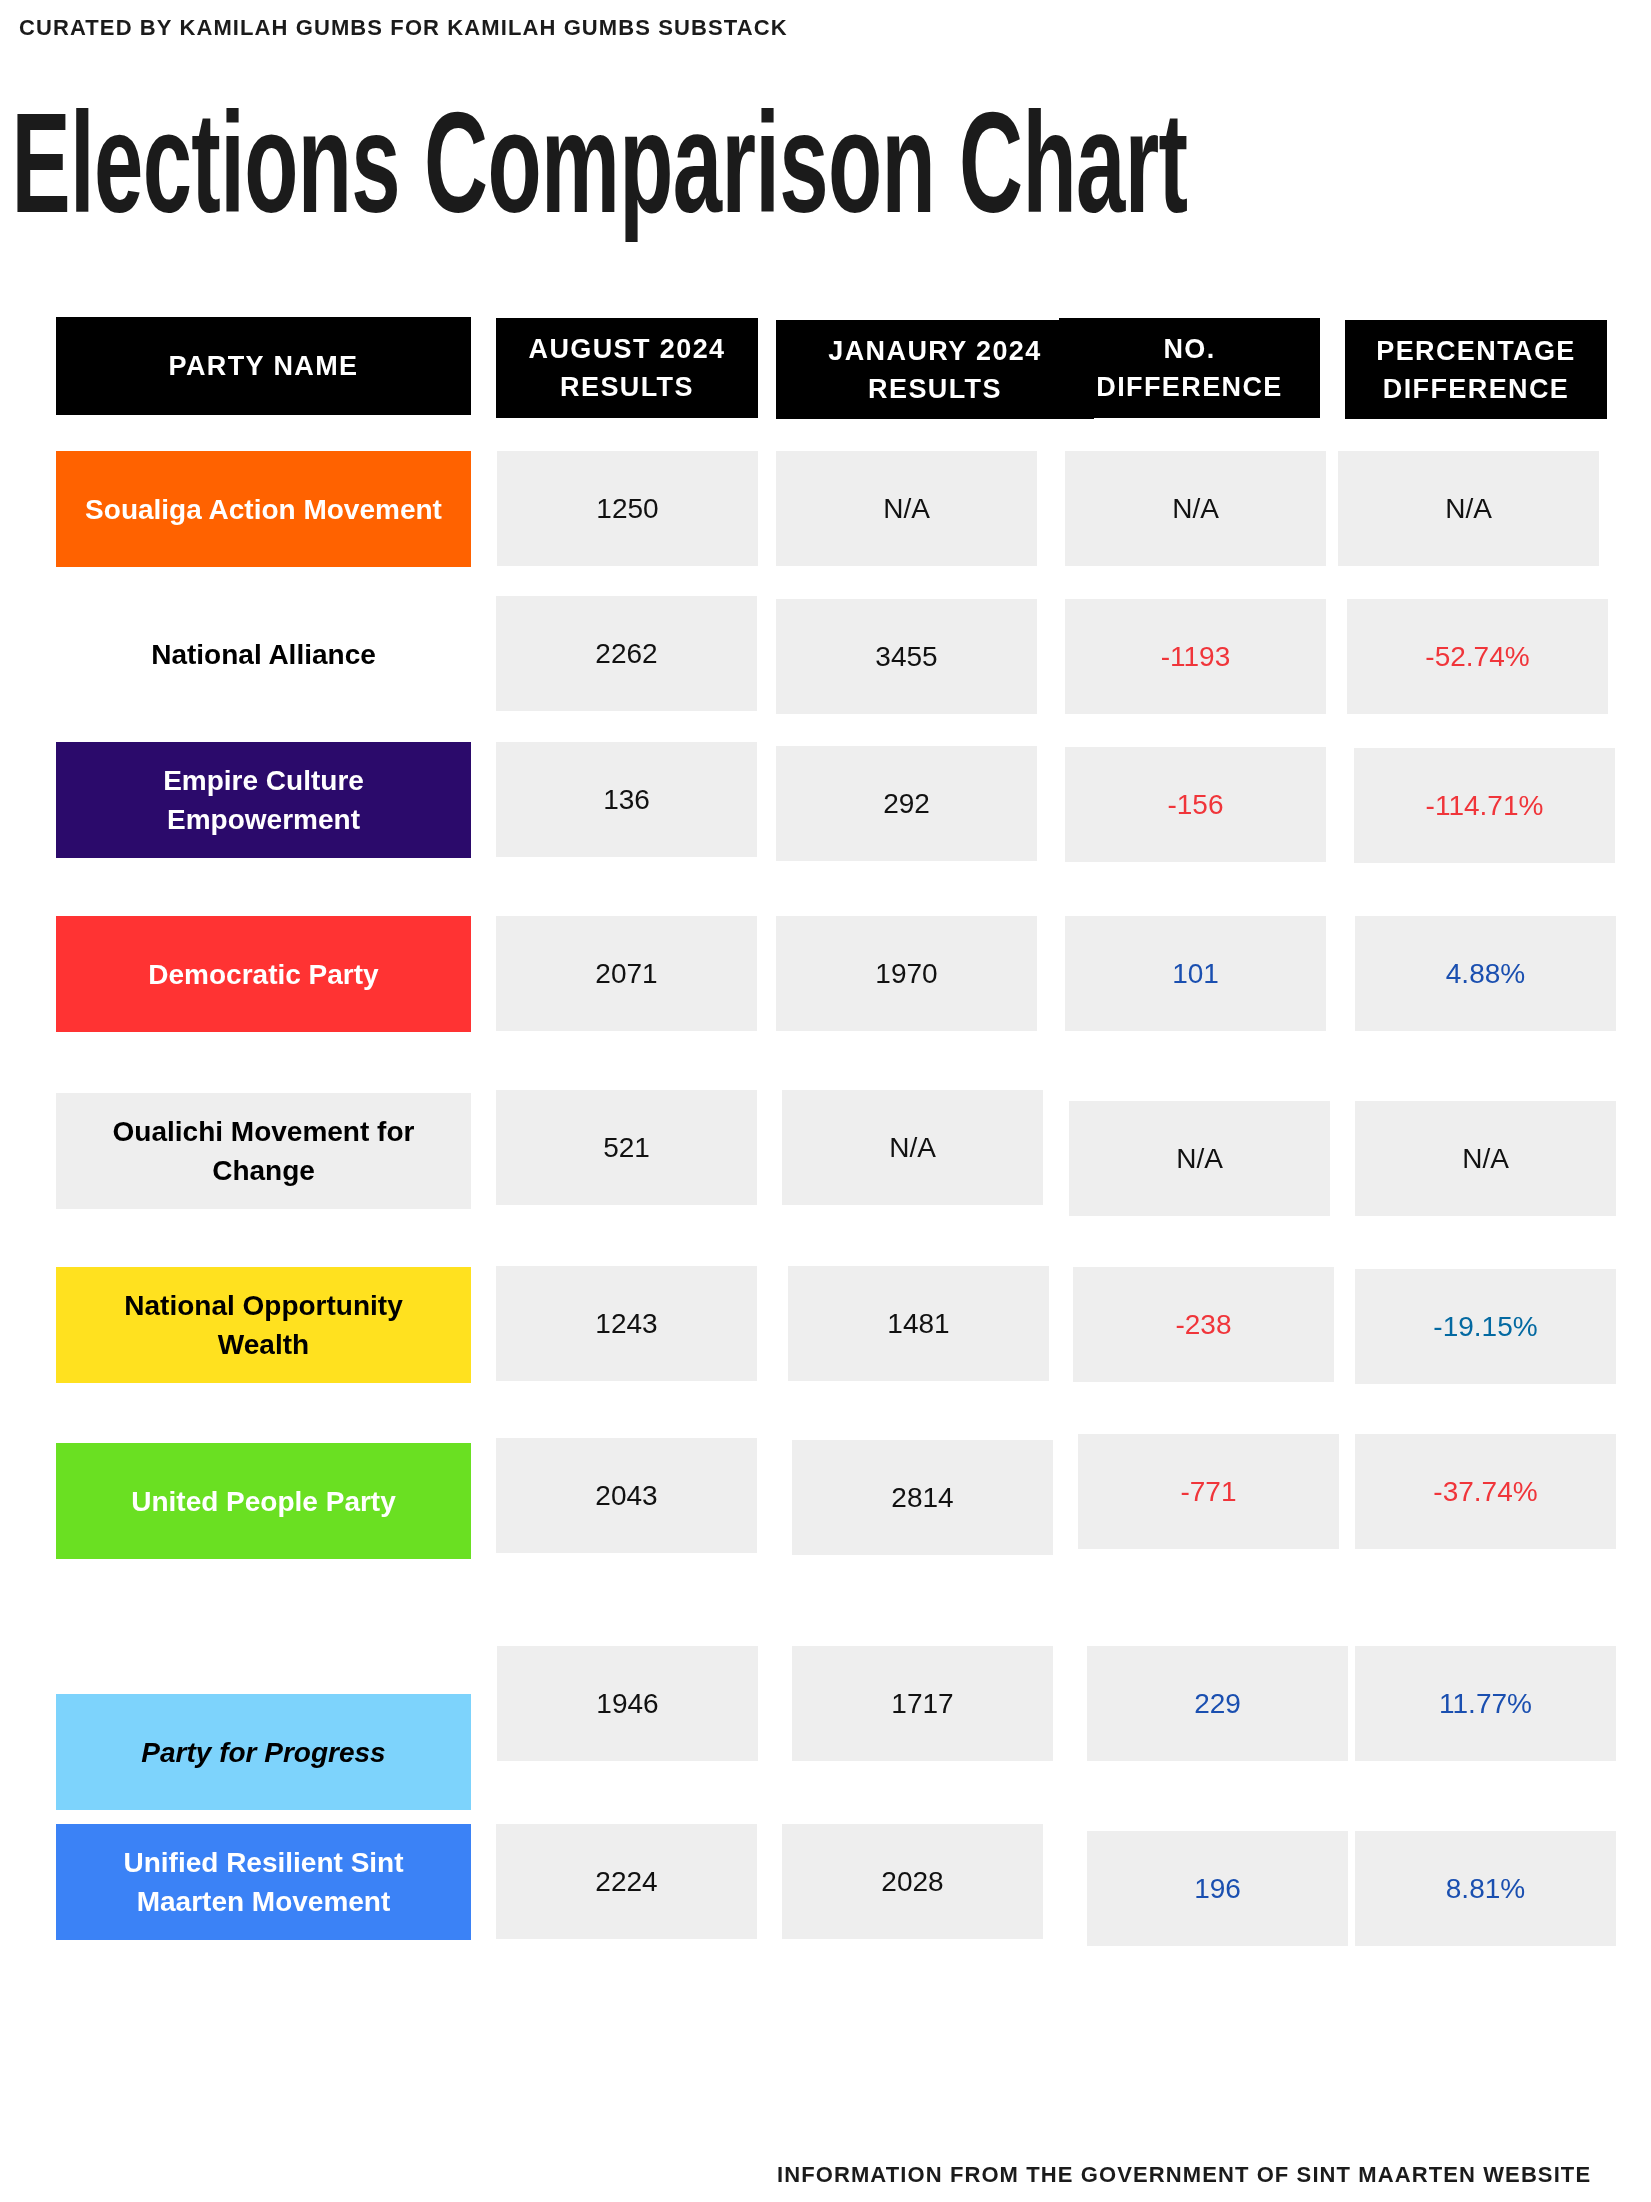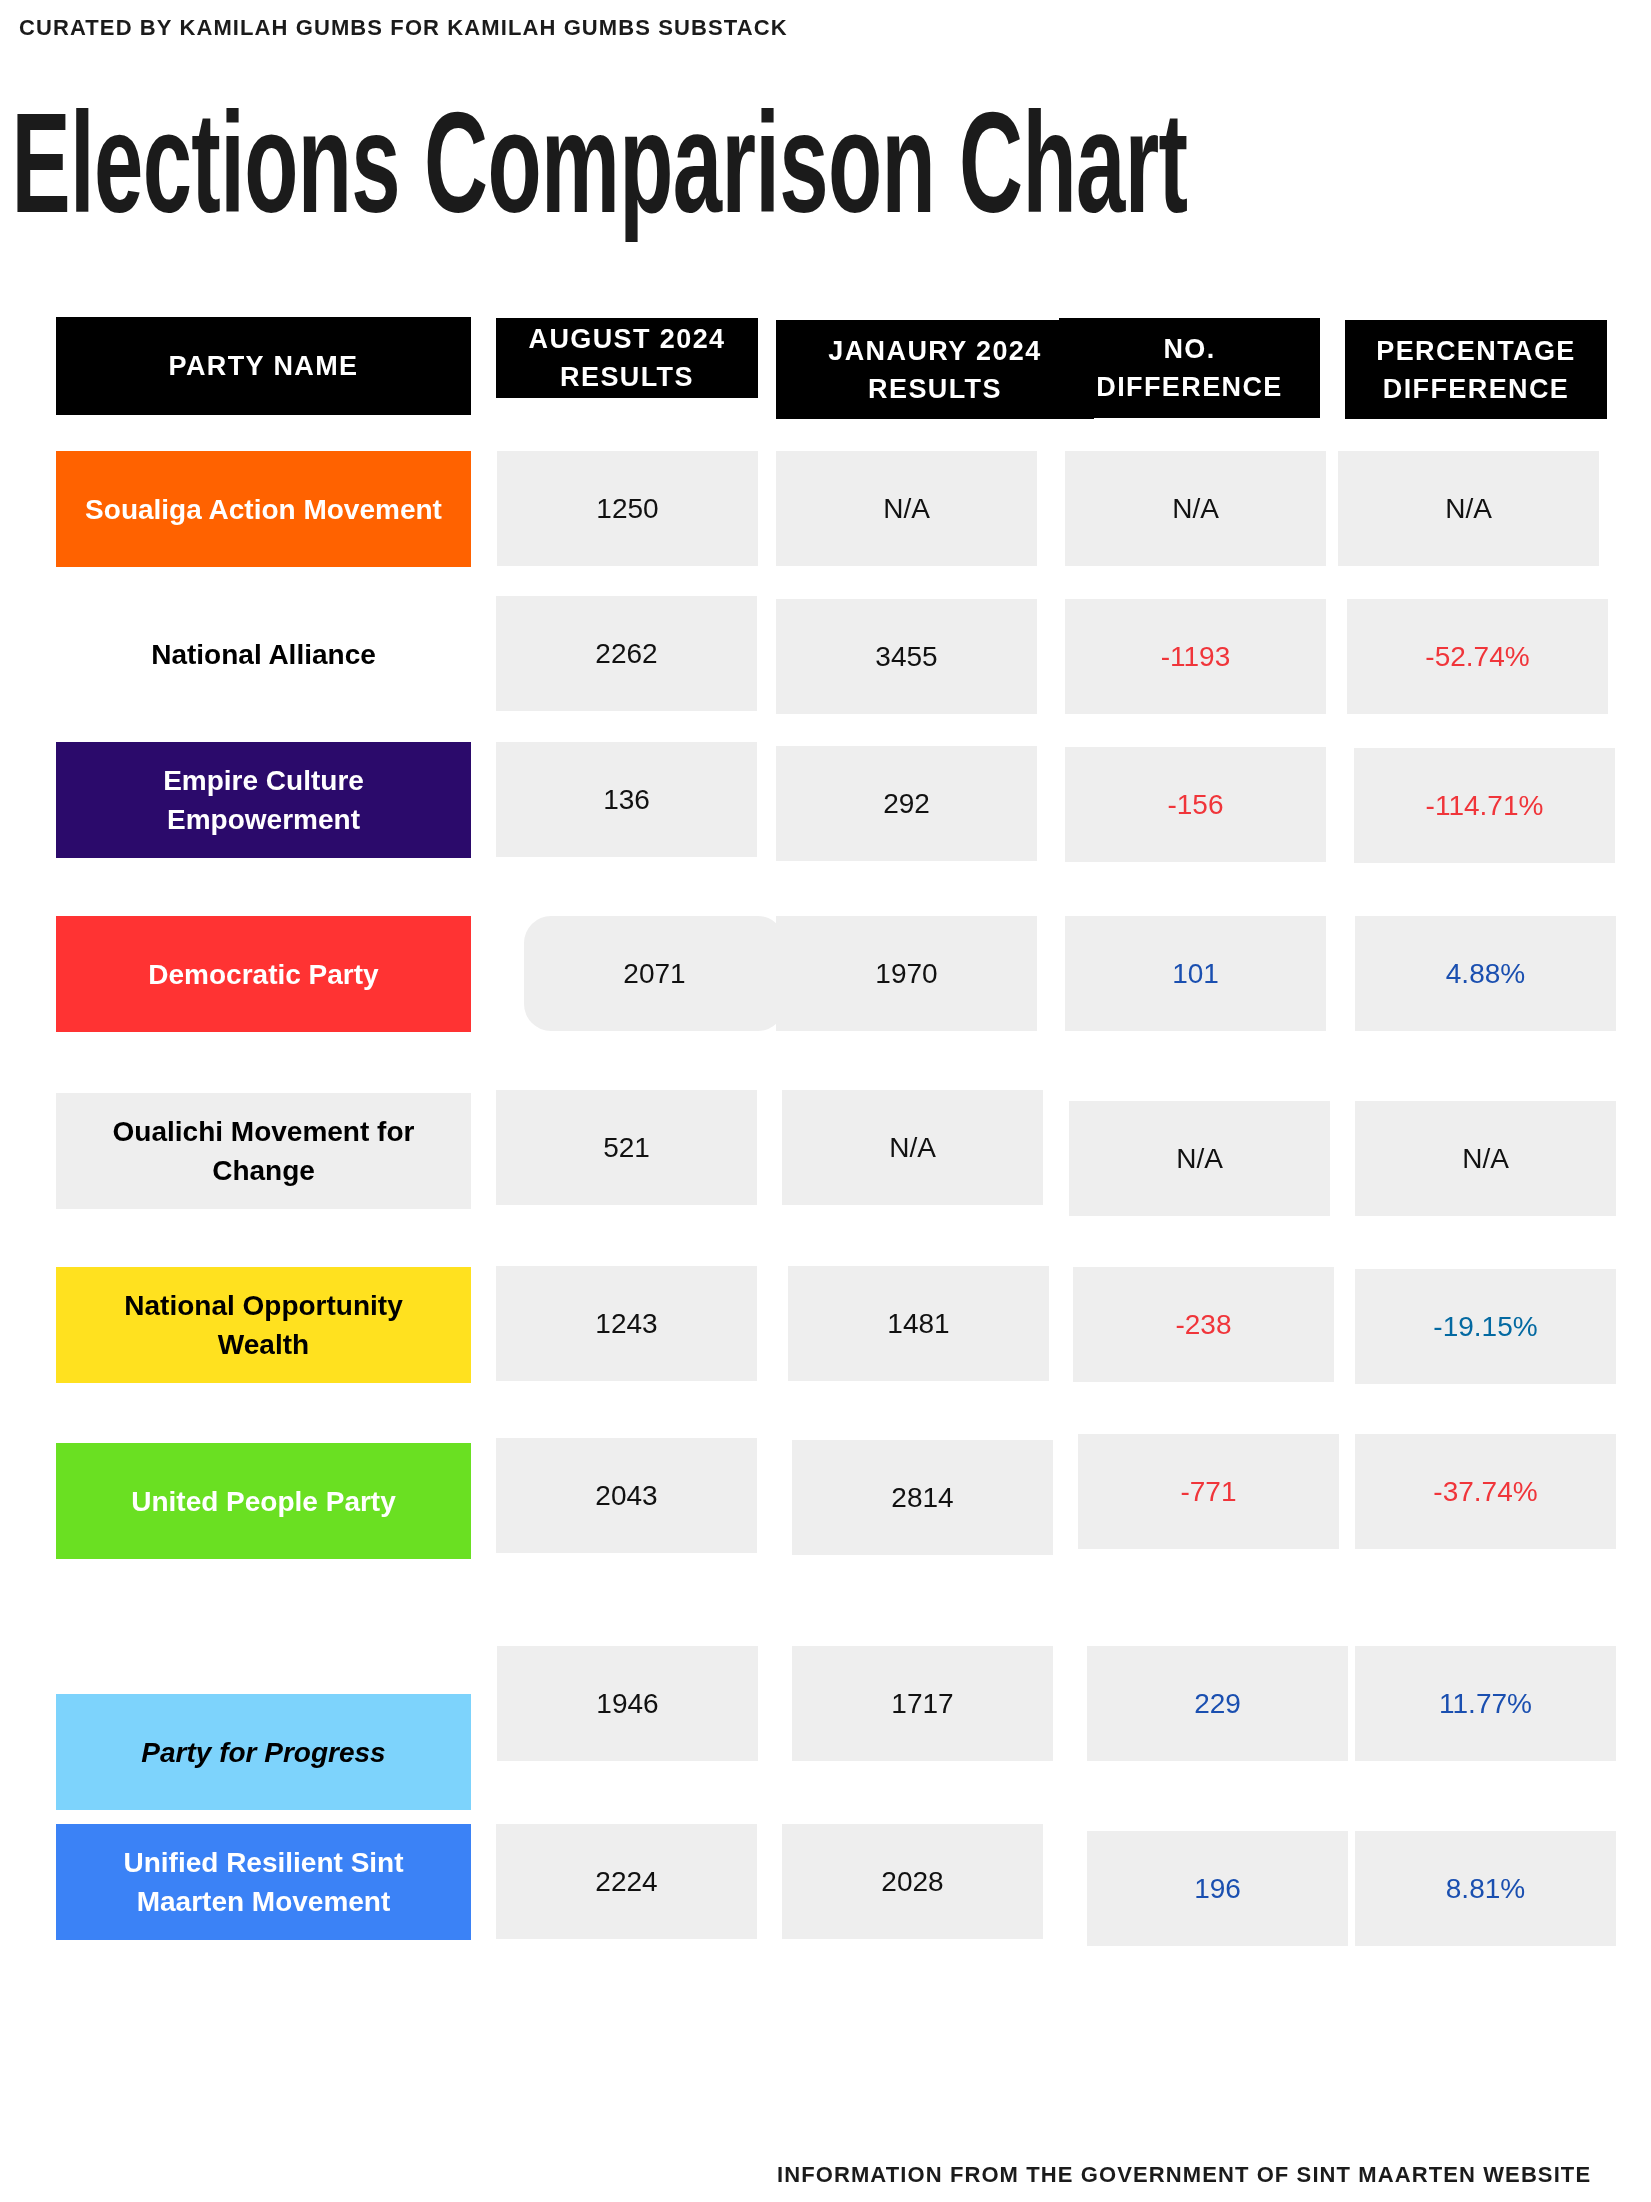--- a/index.html
+++ b/index.html
@@ -52,21 +52,21 @@
 </head>
 <body>
 
 <div class="credit">CURATED BY KAMILAH GUMBS FOR KAMILAH GUMBS SUBSTACK</div>
 
 <div class="title-wrap">
   <div class="title">Elections Comparison Chart</div>
 </div>
 
 <div class="hdr" style="left:56px;top:317px;width:415px;height:98px;">PARTY NAME</div>
-<div class="hdr" style="left:496px;top:318px;width:262px;height:80px;">AUGUST 2024
+<div class="hdr" style="left:496px;top:318px;width:262px;height:100px;">AUGUST 2024
 RESULTS</div>
 <div class="hdr" style="left:776px;top:320px;width:318px;height:99px;">JANAURY 2024
 RESULTS</div>
 <div class="hdr" style="left:1059px;top:318px;width:261px;height:100px;">NO.
 DIFFERENCE</div>
 <div class="hdr" style="left:1345px;top:320px;width:262px;height:99px;">PERCENTAGE
 DIFFERENCE</div>
 
 <div class="party" style="top: 451px; background: rgb(255, 98, 0); color: rgb(255, 255, 255);">Soualiga Action Movement</div>
 <div class="cell" style="left:497px;top:451px;">1250</div>
@@ -80,21 +80,21 @@
 <div class="cell" style="left: 1065px; top: 599px; color: rgb(240, 53, 58);">-1193</div>
 <div class="cell" style="left: 1347px; top: 599px; color: rgb(240, 53, 58);">-52.74%</div>
 
 <div class="party" style="top: 742px; padding: 0px 86px; background: rgb(43, 10, 107); color: rgb(255, 255, 255);">Empire Culture Empowerment</div>
 <div class="cell" style="left:496px;top:742px;">136</div>
 <div class="cell" style="left:776px;top:746px;">292</div>
 <div class="cell" style="left: 1065px; top: 747px; color: rgb(240, 53, 58);">-156</div>
 <div class="cell" style="left: 1354px; top: 748px; color: rgb(240, 53, 58);">-114.71%</div>
 
 <div class="party" style="top: 916px; background: rgb(255, 51, 51); color: rgb(255, 255, 255);">Democratic Party</div>
-<div class="cell" style="left:524px;top:916px;border-radius:27px;">2071</div>
+<div class="cell" style="left:496px;top:916px;">2071</div>
 <div class="cell" style="left:776px;top:916px;">1970</div>
 <div class="cell" style="left: 1065px; top: 916px; color: rgb(26, 79, 176);">101</div>
 <div class="cell" style="left: 1355px; top: 916px; color: rgb(26, 79, 176);">4.88%</div>
 
 <div class="party" style="top: 1093px; padding: 0px 38px; background: rgb(238, 238, 238); color: rgb(0, 0, 0);">Oualichi Movement for Change</div>
 <div class="cell" style="left:496px;top:1090px;">521</div>
 <div class="cell" style="left:782px;top:1090px;">N/A</div>
 <div class="cell" style="left:1069px;top:1101px;">N/A</div>
 <div class="cell" style="left:1355px;top:1101px;">N/A</div>
 

